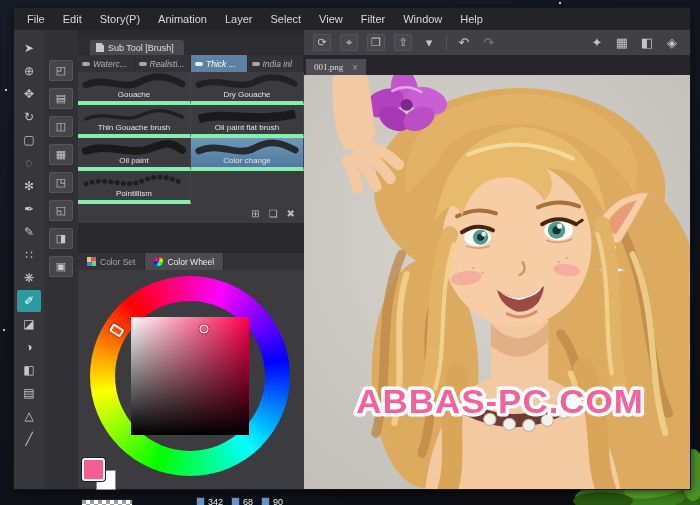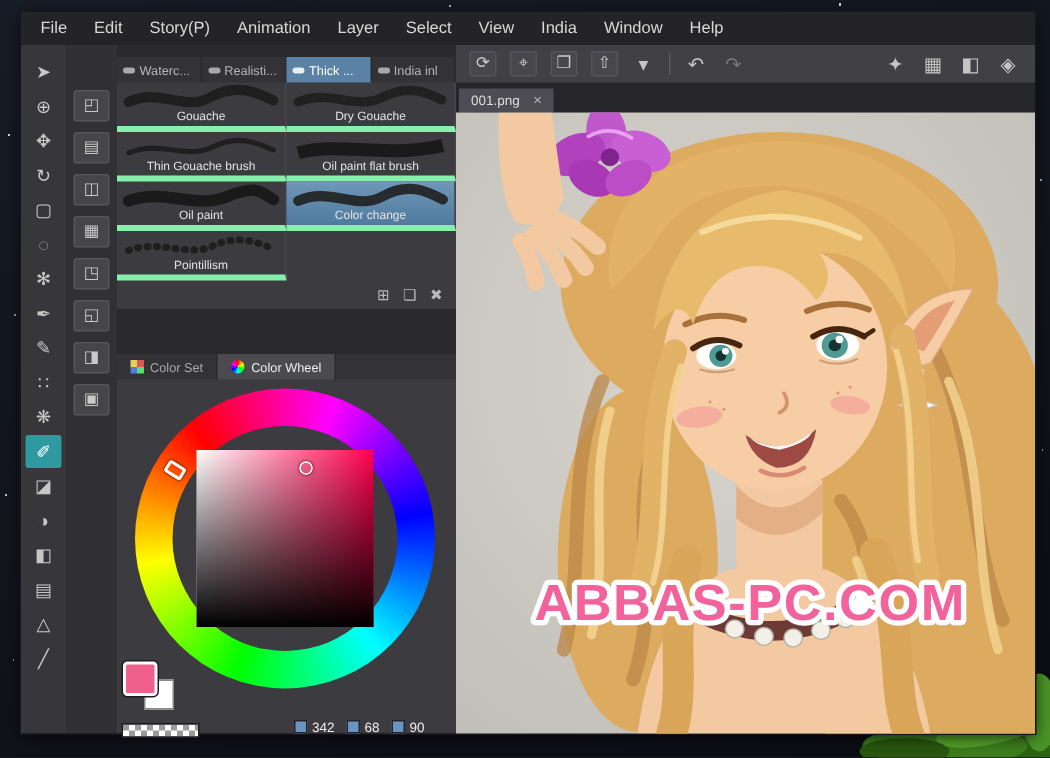--- a/index.html
+++ b/index.html
@@ -38,21 +38,21 @@
   .panelcol { width:34px; background:#313135; display:flex; flex-direction:column; align-items:center; padding-top:30px; gap:7px; flex:0 0 auto; }
   .panel-icon { width:24px; height:21px; background:#45454a; border:1px solid #55555a; color:#c9c9c9; font-size:11px; display:flex; align-items:center; justify-content:center; border-radius:2px; line-height:1; }
 
   .dockcol { width:226px; background:#2a2a2e; display:flex; flex-direction:column; padding-top:8px; flex:0 0 auto; }
 
   .subtool { background:#3c3c40; margin-bottom:6px; flex:0 0 auto; }
   .subtool-header { height:17px; background:#2e2e32; display:flex; align-items:flex-end; }
   .subtool-header-tab { background:#48484d; height:15px; display:flex; align-items:center; gap:4px; padding:0 10px 0 6px; margin-left:12px; border-radius:3px 3px 0 0; color:#e0e0e0; font-size:9px; white-space:nowrap; }
   .mini-page { width:8px; height:9px; background:#c9c9c9; clip-path:polygon(0 0,70% 0,100% 30%,100% 100%,0 100%); }
   .brush-tabs { display:flex; height:17px; background:#333337; }
-  .brush-tab { flex:1; display:flex; align-items:center; gap:3px; padding:0 4px; font-size:8.5px; color:#b5b5b5; border-right:1px solid #2a2a2e; white-space:nowrap; overflow:hidden; }
+  .brush-tab { flex:1; display:flex; align-items:center; gap:3px; padding:0 4px; font-size:8.5px; color:#b5b5b5; border-right:1px solid #2a2a2e; white-space:nowrap; overflow:hidden;font-style:italic; }
   .brush-tab.active { background:#5b82a5; color:#fff; }
   .dab { width:8px; height:4px; border-radius:2px; background:#a8a8a8; flex:0 0 auto; }
   .brush-tab.active .dab { background:#e8eef4; }
 
   .brush-grid { display:grid; grid-template-columns:1fr 1fr; }
   .brush-cell { height:33px; border-right:1px solid #46464a; border-bottom:4px solid #86efac; position:relative; display:flex; flex-direction:column; align-items:center; justify-content:flex-end; overflow:hidden; }
   .brush-cell svg { position:absolute; top:1px; left:2px; }
   .brush-label { font-size:8px; color:#e2e2e2; padding-bottom:2px; z-index:1; white-space:nowrap; }
   .brush-cell.selected { background:linear-gradient(#6f97b8, #4f7a9e); }
   .subtool-footer { height:19px; display:flex; justify-content:flex-end; align-items:center; gap:9px; padding-right:9px; color:#b9b9b9; font-size:10px; }
@@ -84,21 +84,21 @@
   .hsv-chip { width:9px; height:9px; background:#6a93c0; border:1px solid #24242a; }
 
   .canvascol { flex:1; display:flex; flex-direction:column; background:#38383c; min-width:0; }
   .canvas-toolbar { height:26px; background:#404045; border-bottom:1px solid #27272b; display:flex; align-items:center; padding:0 10px 0 9px; gap:9px; flex:0 0 auto; }
   .ct-icon { width:18px; height:17px; display:flex; align-items:center; justify-content:center; color:#cacaca; font-size:11px;
     background:#47474c; border:1px solid #54545a; border-radius:2px; line-height:1; }
   .ct-plain { width:16px; display:flex; align-items:center; justify-content:center; color:#c4c4c4; font-size:13px; background:none; border:none; }
   .ct-plain.dim { color:#77777c; }
   .ct-sep { width:1px; height:15px; background:#56565c; }
   .ct-spacer { flex:1; }
-  .canvas-tabs { height:19px; background:#26262a; display:flex; align-items:flex-end; flex:0 0 auto; }
+  .canvas-tabs { height:19px; background:#26262a; display:flex; align-items:flex-end; flex:0 0 auto;font-family:Liberation Serif, serif; }
   .canvas-tab { height:16px; background:#4c4c52; color:#dedede; font-size:9px; display:flex; align-items:center; gap:9px; padding:0 8px; margin-left:2px; }
   .tab-close { color:#b5b5b5; font-size:10px; }
   .canvas-view { flex:1; position:relative; min-height:0; background:#7c7c80; }
   .canvas-view svg { display:block; width:100%; height:100%; }
 </style>
 </head>
 <body>
 
 <svg class="plant" viewBox="0 0 175 70">
   <ellipse cx="150" cy="58" rx="50" ry="16" fill="#2e6313"></ellipse>
@@ -111,21 +111,21 @@
 <div class="app">
 
   <div class="menubar">
     <span class="menu-item">File</span>
     <span class="menu-item">Edit</span>
     <span class="menu-item">Story(P)</span>
     <span class="menu-item">Animation</span>
     <span class="menu-item">Layer</span>
     <span class="menu-item">Select</span>
     <span class="menu-item">View</span>
-    <span class="menu-item">India</span>
+    <span class="menu-item">Filter</span>
     <span class="menu-item">Window</span>
     <span class="menu-item">Help</span>
   </div>
 
   <div class="main">
 
     <div class="toolcol">
       <div class="tool">➤</div>
       <div class="tool">⊕</div>
       <div class="tool">✥</div>
@@ -153,20 +153,26 @@
       <div class="panel-icon">▦</div>
       <div class="panel-icon">◳</div>
       <div class="panel-icon">◱</div>
       <div class="panel-icon">◨</div>
       <div class="panel-icon">▣</div>
     </div>
 
     <div class="dockcol">
 
       <div class="subtool">
+        <div class="subtool-header">
+          <div class="subtool-header-tab">
+            <span class="mini-page"></span>
+            <span>Sub Tool [Brush]</span>
+          </div>
+        </div>
         <div class="brush-tabs">
           <div class="brush-tab">
             <span class="dab"></span>
             <span>Waterc...</span>
           </div>
           <div class="brush-tab">
             <span class="dab"></span>
             <span>Realisti...</span>
           </div>
           <div class="brush-tab active">

